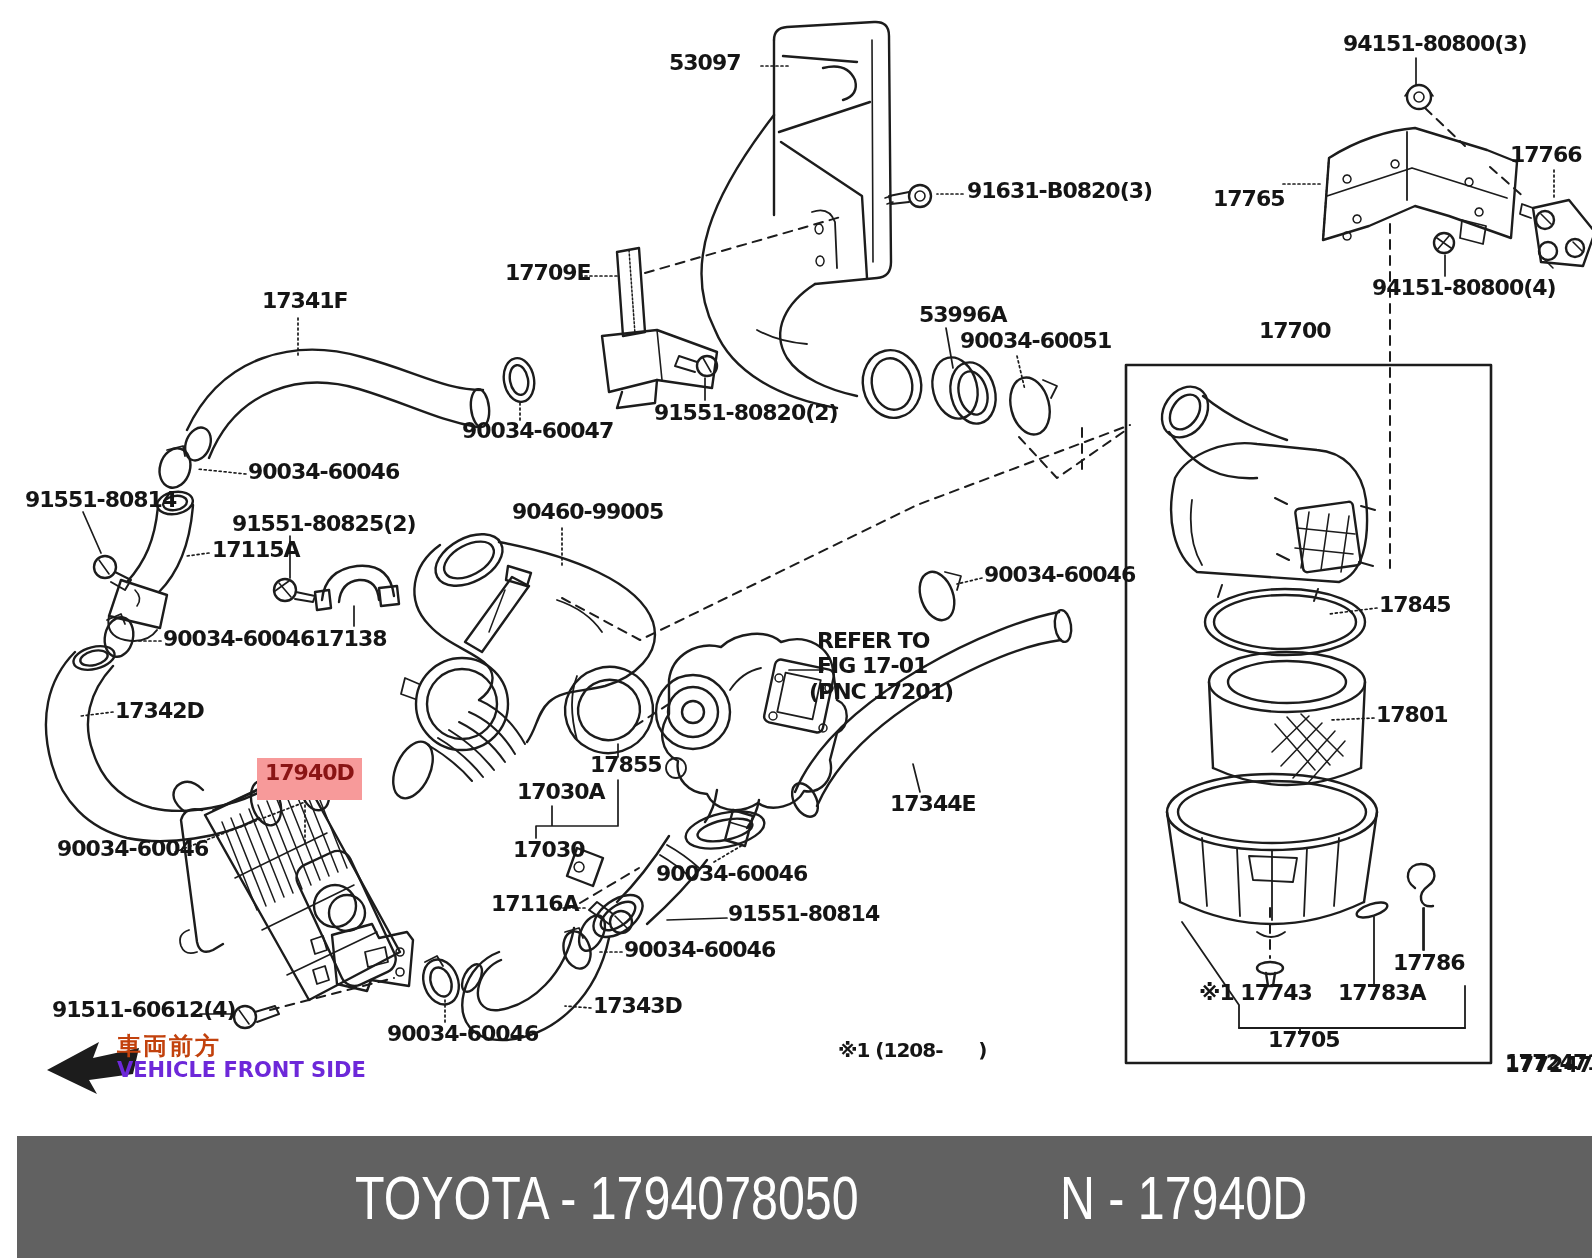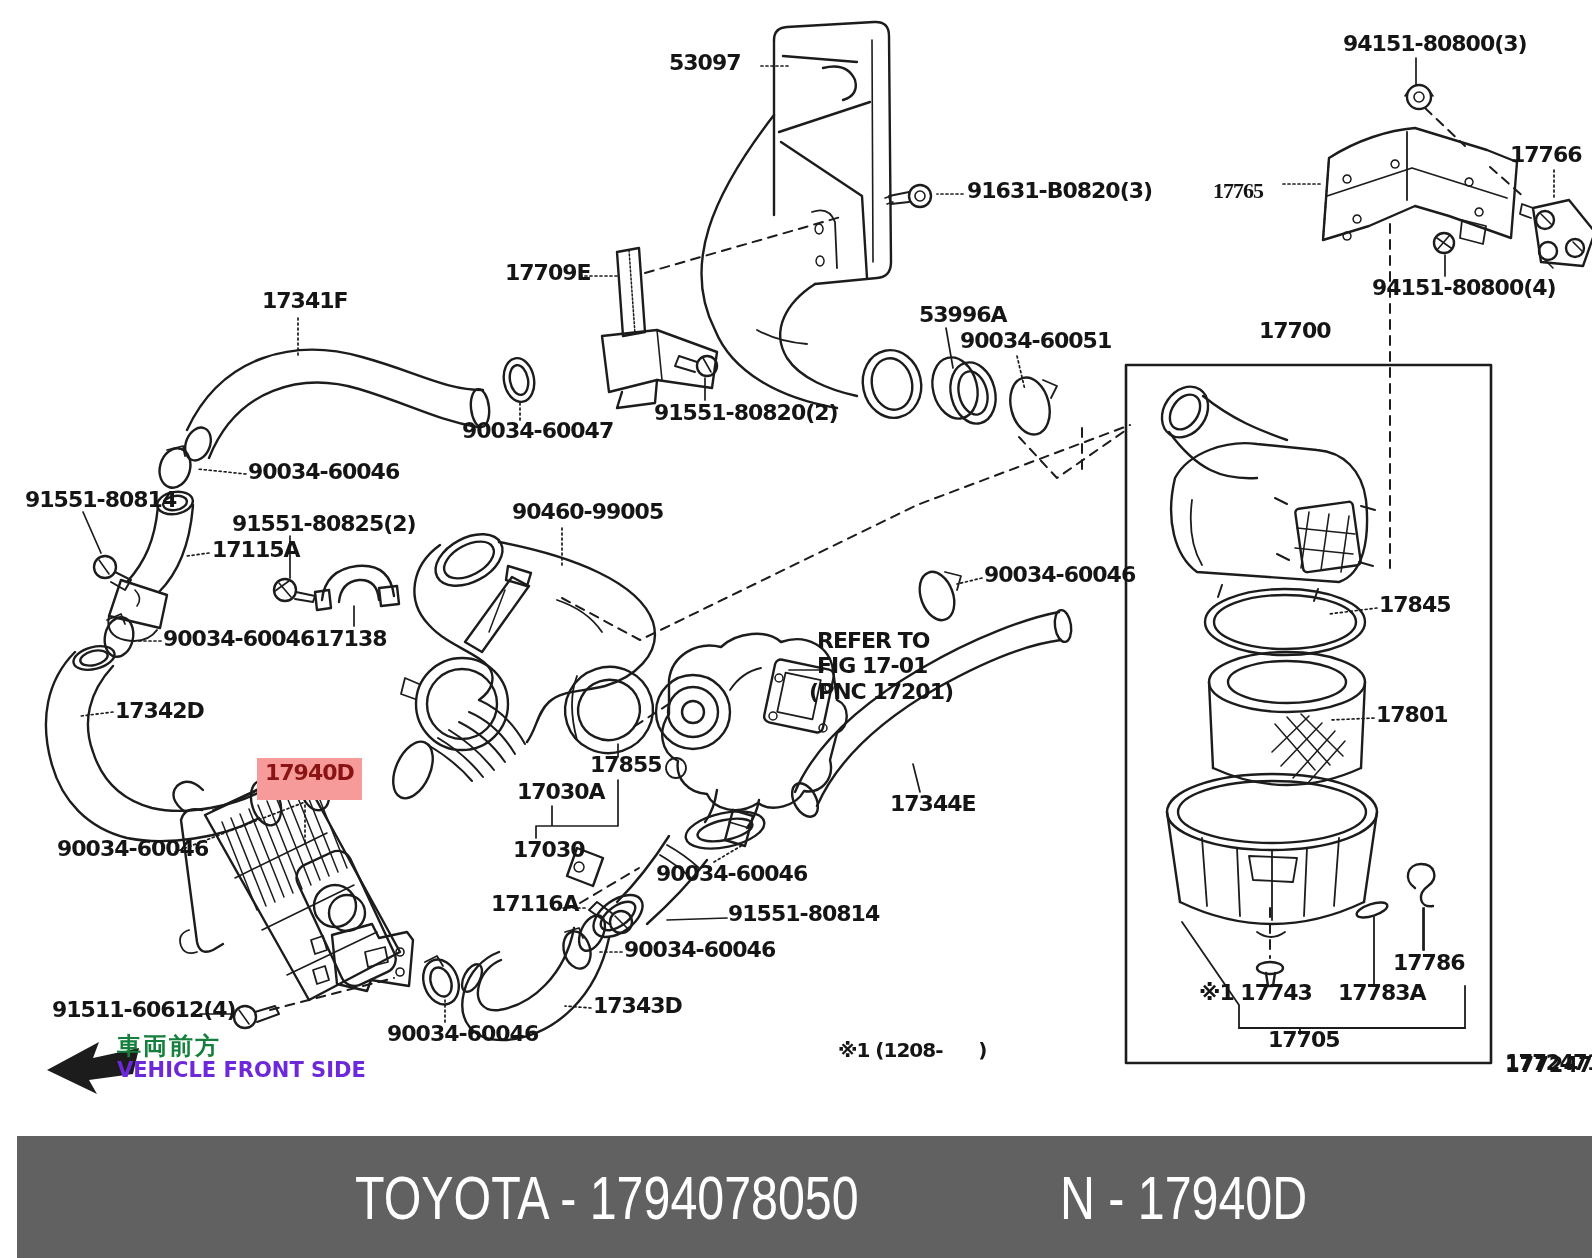--- a/index.html
+++ b/index.html
@@ -2,21 +2,21 @@
 <html><head>
 <meta charset="utf-8">
 <style>
   html,body{margin:0;padding:0;background:#ffffff;}
   #stage{position:relative;width:1592px;height:1258px;background:#ffffff;overflow:hidden;
          font-family:"DejaVu Sans","Liberation Sans",sans-serif;margin-left:17px;}
   #art{position:absolute;left:0;top:0;}
   .plabel{position:absolute;font-weight:bold;font-size:22px;letter-spacing:-1px;
           color:#151515;white-space:pre;line-height:1;}
   .plabel.hl{background:#f79a9a;color:#8a1414;padding:4px 8px 16px 8px;}
-  #vf-jp{position:absolute;font-weight:bold;font-size:24px;color:#15803d;letter-spacing:2px;}
+  #vf-jp{position:absolute;font-weight:bold;font-size:24px;color:#c2410c;letter-spacing:2px;}
   #vf-en{position:absolute;font-weight:bold;font-size:21px;color:#6d28d9;letter-spacing:0;}
   #fig-num{position:absolute;font-weight:bold;font-size:21px;color:#151515;letter-spacing:0;}
   #banner{position:absolute;left:0;bottom:0;width:1592px;height:122px;background:#616161;
           display:flex;align-items:center;justify-content:center;gap:95px;}
   #banner span{color:#ffffff;font-size:62px;font-weight:400;white-space:pre;
                font-family:"Liberation Sans",sans-serif;transform:scaleX(0.78);}
 </style>
 </head>
 <body>
 
@@ -418,21 +418,21 @@
       <path d="M30,1070 L82,1042 L76,1058 L122,1048 L116,1074 L72,1080 L80,1094 Z" fill="#1c1c1c" stroke="none"></path>
     </g>
   </svg>
 
   <div id="labels">
       <div class="plabel" style="left: 652px; top: 52px;">53097</div>
       <div class="plabel" style="left: 950px; top: 180px;">91631-B0820(3)</div>
       <div class="plabel" style="left: 488px; top: 262px; text-align: right;">17709E</div>
       <div class="plabel" style="left: 245px; top: 290px;">17341F</div>
       <div class="plabel" style="left: 1326px; top: 33px;">94151-80800(3)</div>
-      <div class="plabel" style="left: 1196px; top: 180px; font-family: Liberation Serif, serif;">17765</div>
+      <div class="plabel" style="left: 1196px; top: 188px;">17765</div>
       <div class="plabel" style="left: 1493px; top: 144px;">17766</div>
       <div class="plabel" style="left: 1355px; top: 277px;">94151-80800(4)</div>
       <div class="plabel" style="left: 902px; top: 304px;">53996A</div>
       <div class="plabel" style="left: 943px; top: 330px;">90034-60051</div>
       <div class="plabel" style="left: 1242px; top: 320px;">17700</div>
       <div class="plabel" style="left: 445px; top: 420px;">90034-60047</div>
       <div class="plabel" style="left: 637px; top: 402px;">91551-80820(2)</div>
       <div class="plabel" style="left: 231px; top: 461px;">90034-60046</div>
       <div class="plabel" style="left: 8px; top: 489px;">91551-80814</div>
       <div class="plabel" style="left: 495px; top: 501px;">90460-99005</div>

